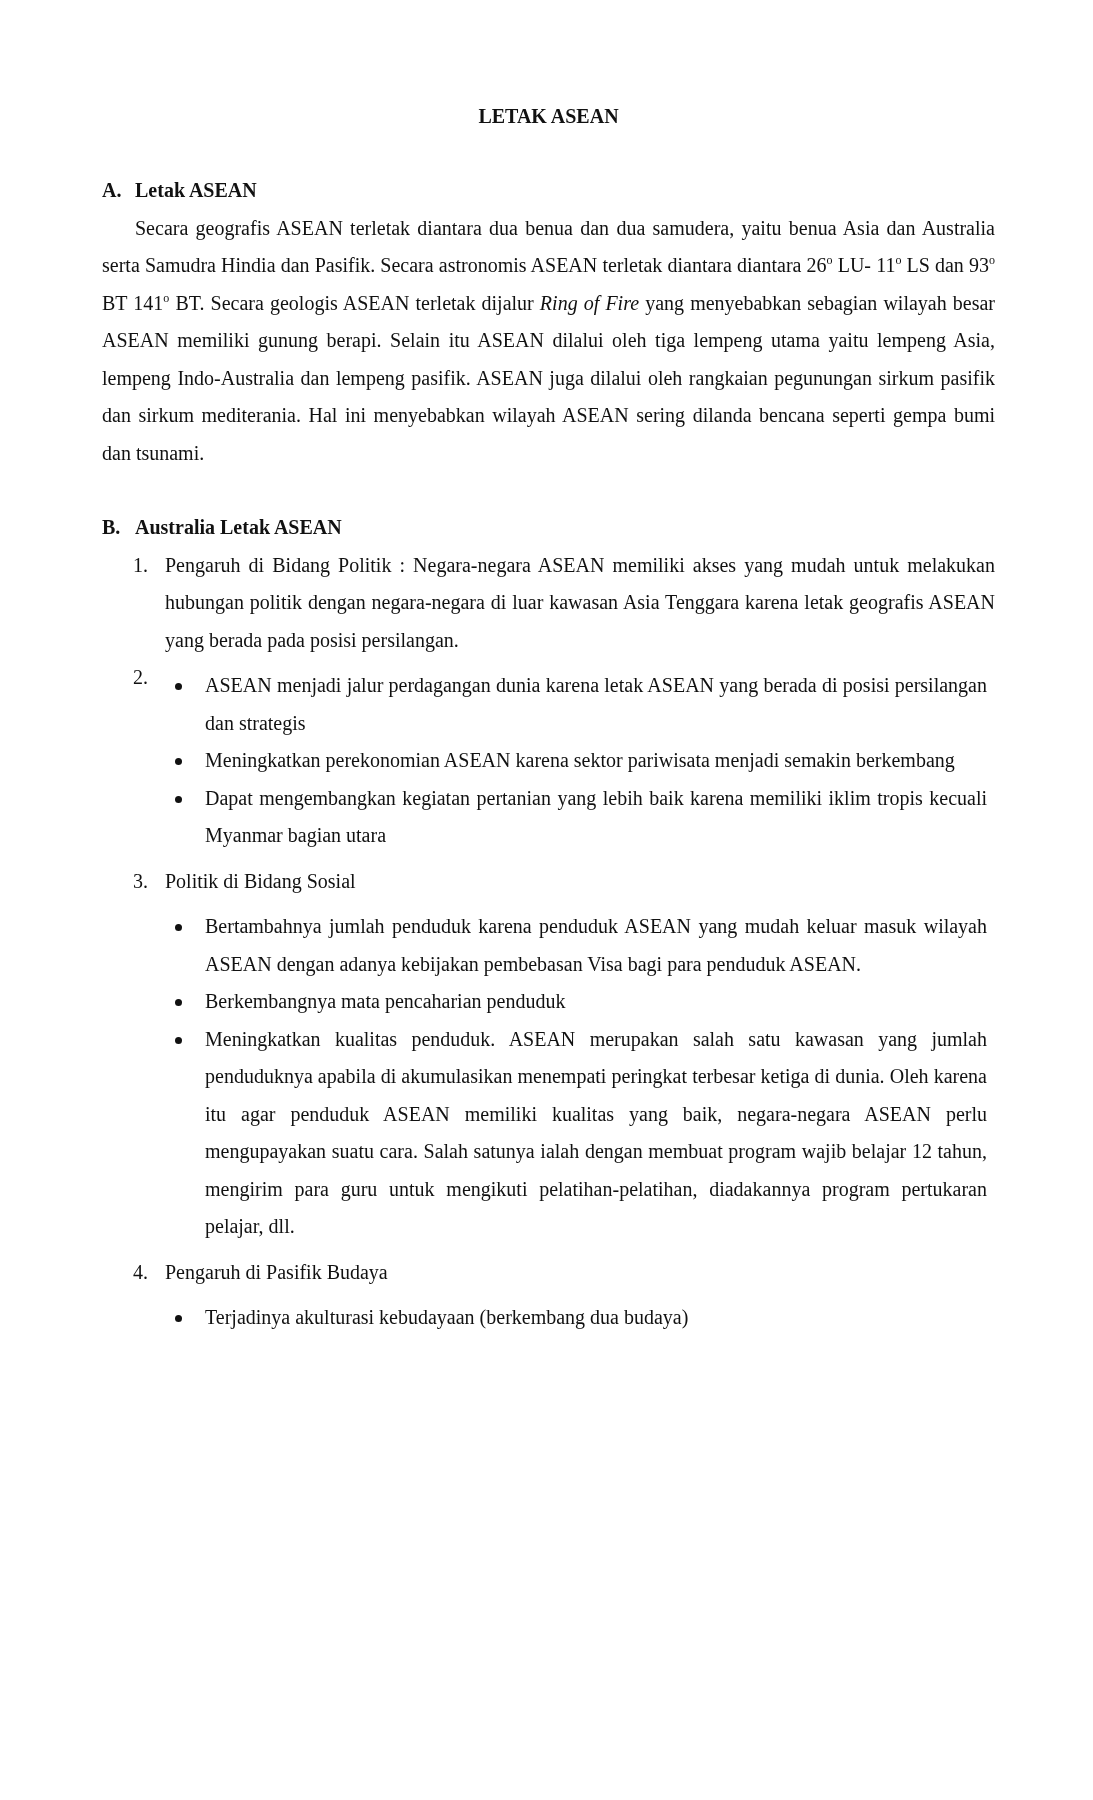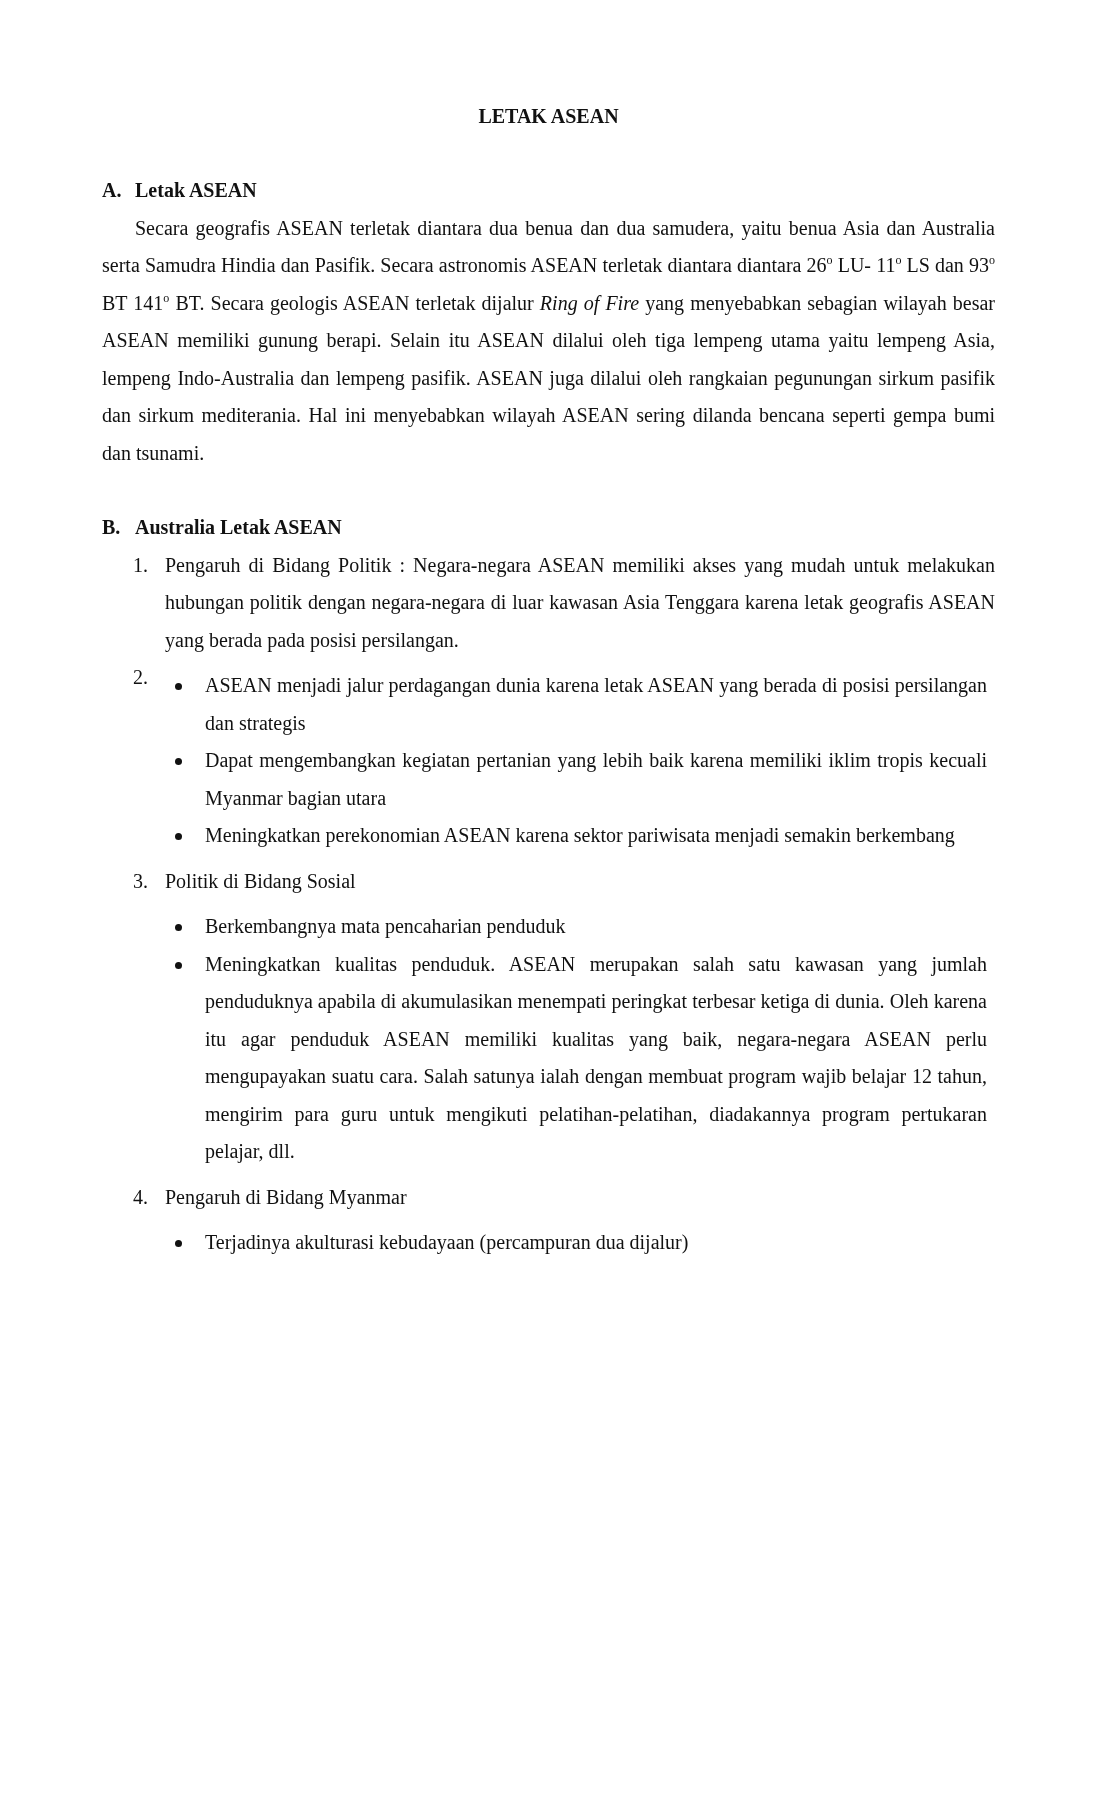--- a/index.html
+++ b/index.html
@@ -52,52 +52,56 @@
       <div class="ol-item">
         <span class="ol-num">2.</span>
         <div class="ol-body">
           <div class="ul">
             <div class="ul-item">
                 <span class="bullet"></span>
                 <div class="ul-body just">ASEAN menjadi jalur perdagangan dunia karena letak ASEAN yang berada di posisi persilangan dan strategis</div>
               </div>
             <div class="ul-item">
                 <span class="bullet"></span>
-                <div class="ul-body just">Dapat mengembangkan kegiatan pertanian yang lebih baik karena memiliki iklim tropis kecuali Myanmar bagian utara</div>
+                <div class="ul-body just">Meningkatkan perekonomian ASEAN karena sektor pariwisata menjadi semakin berkembang</div>
               </div>
             <div class="ul-item">
                 <span class="bullet"></span>
-                <div class="ul-body just">Meningkatkan perekonomian ASEAN karena sektor pariwisata menjadi semakin berkembang</div>
+                <div class="ul-body just">Dapat mengembangkan kegiatan pertanian yang lebih baik karena memiliki iklim tropis kecuali Myanmar bagian utara</div>
               </div>
           </div>
         </div>
       </div>
       <div class="ol-item">
         <span class="ol-num">3.</span>
         <div class="ol-body">
           <div>Politik di Bidang Sosial</div>
           <div class="ul">
+            <div class="ul-item">
+                <span class="bullet"></span>
+                <div class="ul-body just">Bertambahnya jumlah penduduk karena penduduk ASEAN yang mudah keluar masuk wilayah ASEAN dengan adanya kebijakan pembebasan Visa bagi para penduduk ASEAN.</div>
+              </div>
             <div class="ul-item">
                 <span class="bullet"></span>
                 <div class="ul-body just">Berkembangnya mata pencaharian penduduk</div>
               </div>
             <div class="ul-item">
                 <span class="bullet"></span>
                 <div class="ul-body just">Meningkatkan kualitas penduduk. ASEAN merupakan salah satu kawasan yang jumlah penduduknya apabila di akumulasikan menempati peringkat terbesar ketiga di dunia. Oleh karena itu agar penduduk ASEAN memiliki kualitas yang baik, negara-negara ASEAN perlu mengupayakan suatu cara. Salah satunya ialah dengan membuat program wajib belajar 12 tahun, mengirim para guru untuk mengikuti pelatihan-pelatihan, diadakannya program pertukaran pelajar, dll.</div>
               </div>
           </div>
         </div>
       </div>
       <div class="ol-item">
         <span class="ol-num">4.</span>
         <div class="ol-body">
-          <div>Pengaruh di Bidang Myanmar</div>
+          <div>Pengaruh di Pasifik Budaya</div>
           <div class="ul">
             <div class="ul-item">
                 <span class="bullet"></span>
-                <div class="ul-body just">Terjadinya akulturasi kebudayaan (percampuran dua dijalur)</div>
+                <div class="ul-body just">Terjadinya akulturasi kebudayaan (berkembang dua budaya)</div>
               </div>
           </div>
         </div>
       </div>
     </div>
   </div>
 </div>
 
 </body></html>

